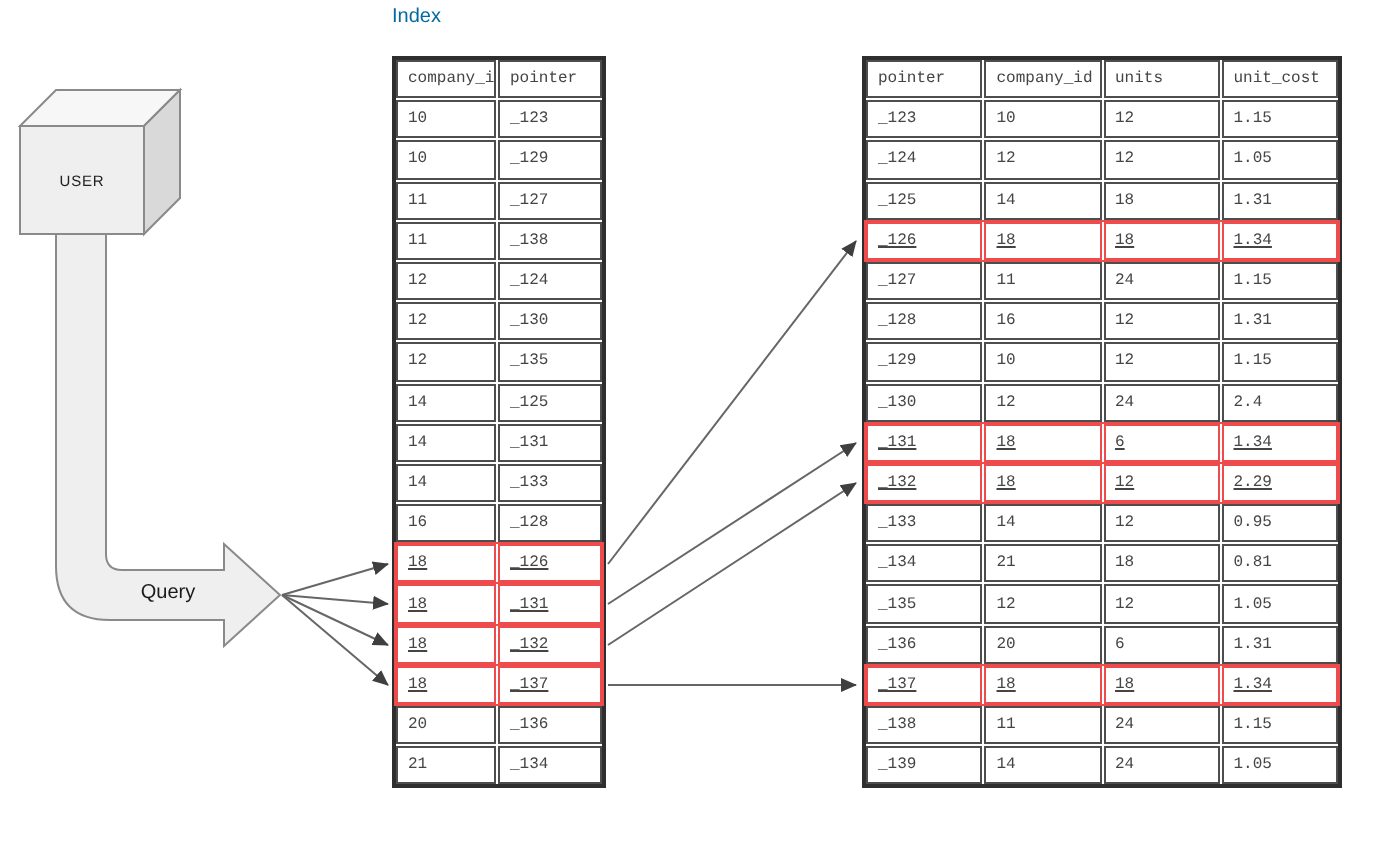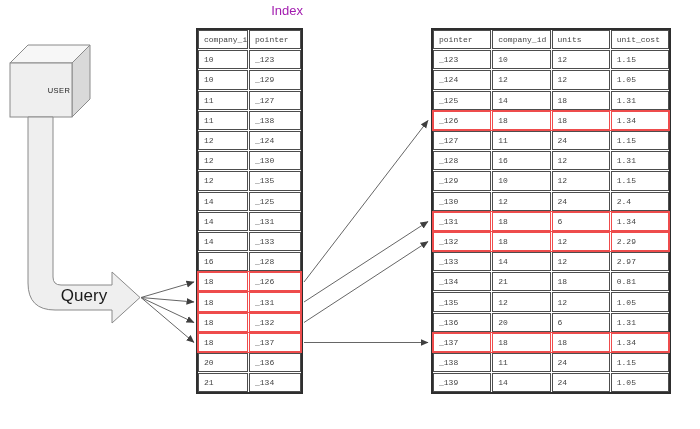--- a/index.html
+++ b/index.html
@@ -3,53 +3,53 @@
 <meta charset="utf-8">
 <style>
   html,body{margin:0;padding:0;background:#fff;}
   .canvas{
     position:relative;width:700px;height:429px;background:#fff;overflow:hidden;
     font-family:"Liberation Sans",sans-serif;
   }
   svg{position:absolute;left:0;top:0;}
 
   .table-title{
-    position:absolute;top:3px;text-align:right;
-    font-size:13px;color:#a21caf;
+    position:absolute;top:3px;text-align:left;
+    font-size:10px;color:#0369a1;
   }
   .index-title{left:196px;width:107px;}
   .main-title{left:431px;width:240px;}
 
   .dtable{
     position:absolute;top:28px;box-sizing:border-box;
     border:2px solid var(--table-frame);
     display:flex;flex-direction:column;gap:1px;background:#fff;
   }
   .dtable.index{left:196px;width:107px;}
   .dtable.main{left:431px;width:240px;}
   .trow{display:flex;gap:1px;height:19.2px;flex:none;}
   .tcell{
     box-sizing:border-box;border:1px solid var(--cell-border);
     background:#fff;flex:1;display:flex;align-items:center;
     padding-left:5px;font-family:"Liberation Mono",monospace;
     font-size:8px;color:var(--cell-text);white-space:nowrap;overflow:hidden;
   }
   .index .tcell:first-child{flex:none;width:50px;}
   .trow.hl{box-shadow:0 0 0 1px var(--highlight-red);}
-  .trow.hl .tcell{border-color:var(--highlight-red);}
+  .trow.hl .tcell{border-color:var(--highlight-red);text-decoration:underline;}
 
   .user-label{
     position:absolute;left:10px;top:63px;width:62px;height:54px;
     display:flex;align-items:center;justify-content:center;
-    font-size:7.5px;letter-spacing:.4px;color:#222;padding-left:18px;
+    font-size:7.5px;letter-spacing:.4px;color:#222;
   }
   .query-label{
     position:absolute;left:56px;top:285px;width:56px;height:22px;
     display:flex;align-items:center;justify-content:center;
-    font-size:17px;color:#1a1a1a;
+    font-size:10px;color:#1a1a1a;
   }
 </style>
 </head>
 <body>
 
 <div class="canvas">
 
   <svg width="700" height="429" viewBox="0 0 700 429">
     <defs>
       <marker id="ah" markerWidth="9" markerHeight="8" refX="7.5" refY="4" orient="auto" markerUnits="userSpaceOnUse">
@@ -223,21 +223,21 @@
       <div class="trow hl">
         <div class="tcell">_132</div>
         <div class="tcell">18</div>
         <div class="tcell">12</div>
         <div class="tcell">2.29</div>
       </div>
       <div class="trow">
         <div class="tcell">_133</div>
         <div class="tcell">14</div>
         <div class="tcell">12</div>
-        <div class="tcell">2.97</div>
+        <div class="tcell">0.95</div>
       </div>
       <div class="trow">
         <div class="tcell">_134</div>
         <div class="tcell">21</div>
         <div class="tcell">18</div>
         <div class="tcell">0.81</div>
       </div>
       <div class="trow">
         <div class="tcell">_135</div>
         <div class="tcell">12</div>

